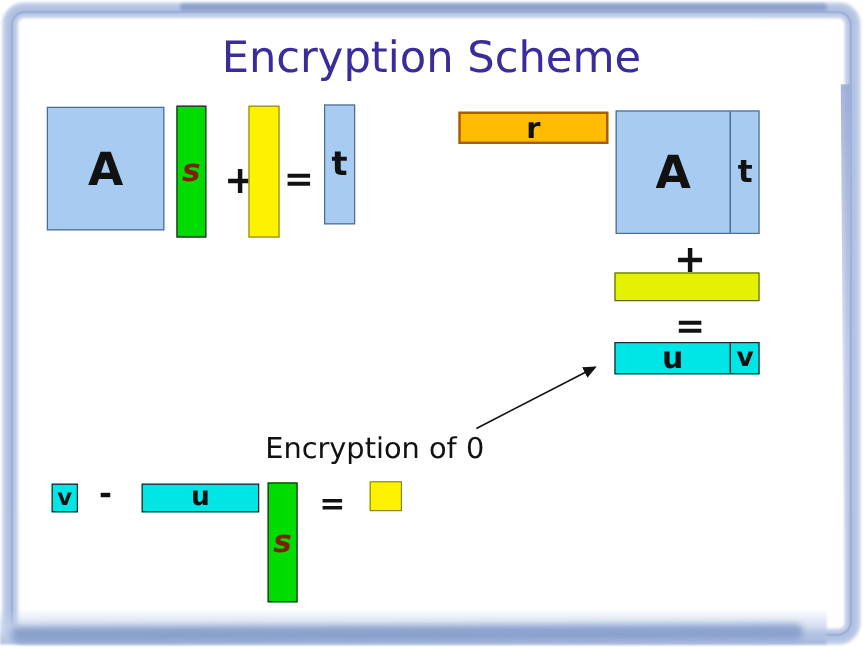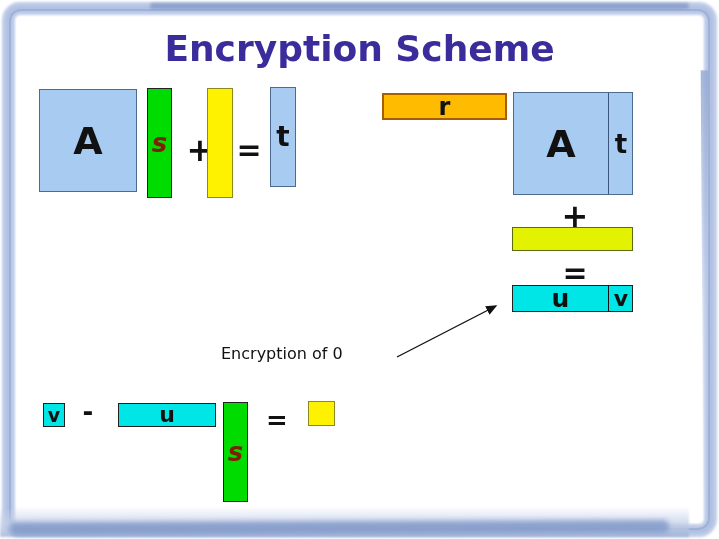--- a/index.html
+++ b/index.html
@@ -24,21 +24,21 @@
   .op{position:absolute;display:flex;align-items:center;justify-content:center;color:#111;font-weight:bold;line-height:1;}
   
   .c-blue{background:#a7cbf1;border:1px solid #4d6b8f;}
   .c-green{background:#00dc00;border:1px solid #222;}
   .c-yellow{background:#fff200;border:1px solid #8a8a20;}
   .c-yg{background:#e2f200;border:1px solid #5c6a10;}
   .c-orange{background:#ffbb00;border:2px solid #a65e00;}
   .c-cyan{background:#00e6e6;border:1px solid #222;}
   
   #title{position:absolute;left:0;top:28px;width:719px;text-align:center;
-    font-size:36px;font-weight:bold;color:#3a2d9b;letter-spacing:0;}
+    font-size:36px;font-weight:normal;color:#3a2d9b;letter-spacing:0;}
   
   .a1{left:39px;top:89px;width:98px;height:103px;font-size:38px;font-weight:bold;}
   .s1{left:147px;top:88px;width:25px;height:110px;font-size:26px;}
   .p1{left:186px;top:133px;width:28px;height:34px;font-size:32px;}
   .y1{left:207px;top:88px;width:26px;height:110px;}
   .e1{left:235px;top:134px;width:28px;height:32px;font-size:30px;}
   .t1{left:270px;top:87px;width:26px;height:100px;font-size:28px;font-weight:bold;}
   
   .r2{left:382px;top:93px;width:125px;height:27px;font-size:24px;font-weight:bold;}
   .at2{left:513px;top:92px;width:120px;height:103px;}
@@ -46,21 +46,21 @@
   .at2 .aLbl{position:absolute;left:0;top:0;width:94px;height:100%;display:flex;align-items:center;justify-content:center;font-size:38px;font-weight:bold;}
   .at2 .tLbl{position:absolute;left:94px;top:0;width:26px;height:100%;display:flex;align-items:center;justify-content:center;font-size:26px;font-weight:bold;}
   .p2{left:561px;top:200px;width:28px;height:32px;font-size:32px;}
   .y2{left:512px;top:227px;width:121px;height:24px;}
   .e2{left:561px;top:258px;width:28px;height:30px;font-size:30px;}
   .uv2{left:512px;top:285px;width:121px;height:27px;}
   .uv2 .divider{position:absolute;left:95px;top:0;width:1px;height:100%;background:#111;}
   .uv2 .uLbl{position:absolute;left:0;top:0;width:95px;height:100%;display:flex;align-items:center;justify-content:center;font-size:25px;font-weight:bold;}
   .uv2 .vLbl{position:absolute;left:95px;top:0;width:26px;height:100%;display:flex;align-items:center;justify-content:center;font-size:22px;font-weight:bold;}
   
-  #enc-label{position:absolute;left:221px;top:344px;font-size:16px;color:#111;}
+  #enc-label{position:absolute;left:221px;top:360px;font-size:24px;color:#111;}
   #arrow-svg{position:absolute;left:0;top:0;pointer-events:none;}
   
   .v3{left:43px;top:403px;width:22px;height:24px;font-size:19px;font-weight:bold;}
   .m3{left:78px;top:398px;width:20px;height:28px;font-size:26px;}
   .u3{left:118px;top:403px;width:98px;height:24px;font-size:22px;font-weight:bold;}
   .s3{left:223px;top:402px;width:25px;height:100px;font-size:26px;}
   .e3{left:266px;top:406px;width:22px;height:28px;font-size:26px;}
   .q3{left:308px;top:401px;width:27px;height:25px;}
 </style>
 </head>

